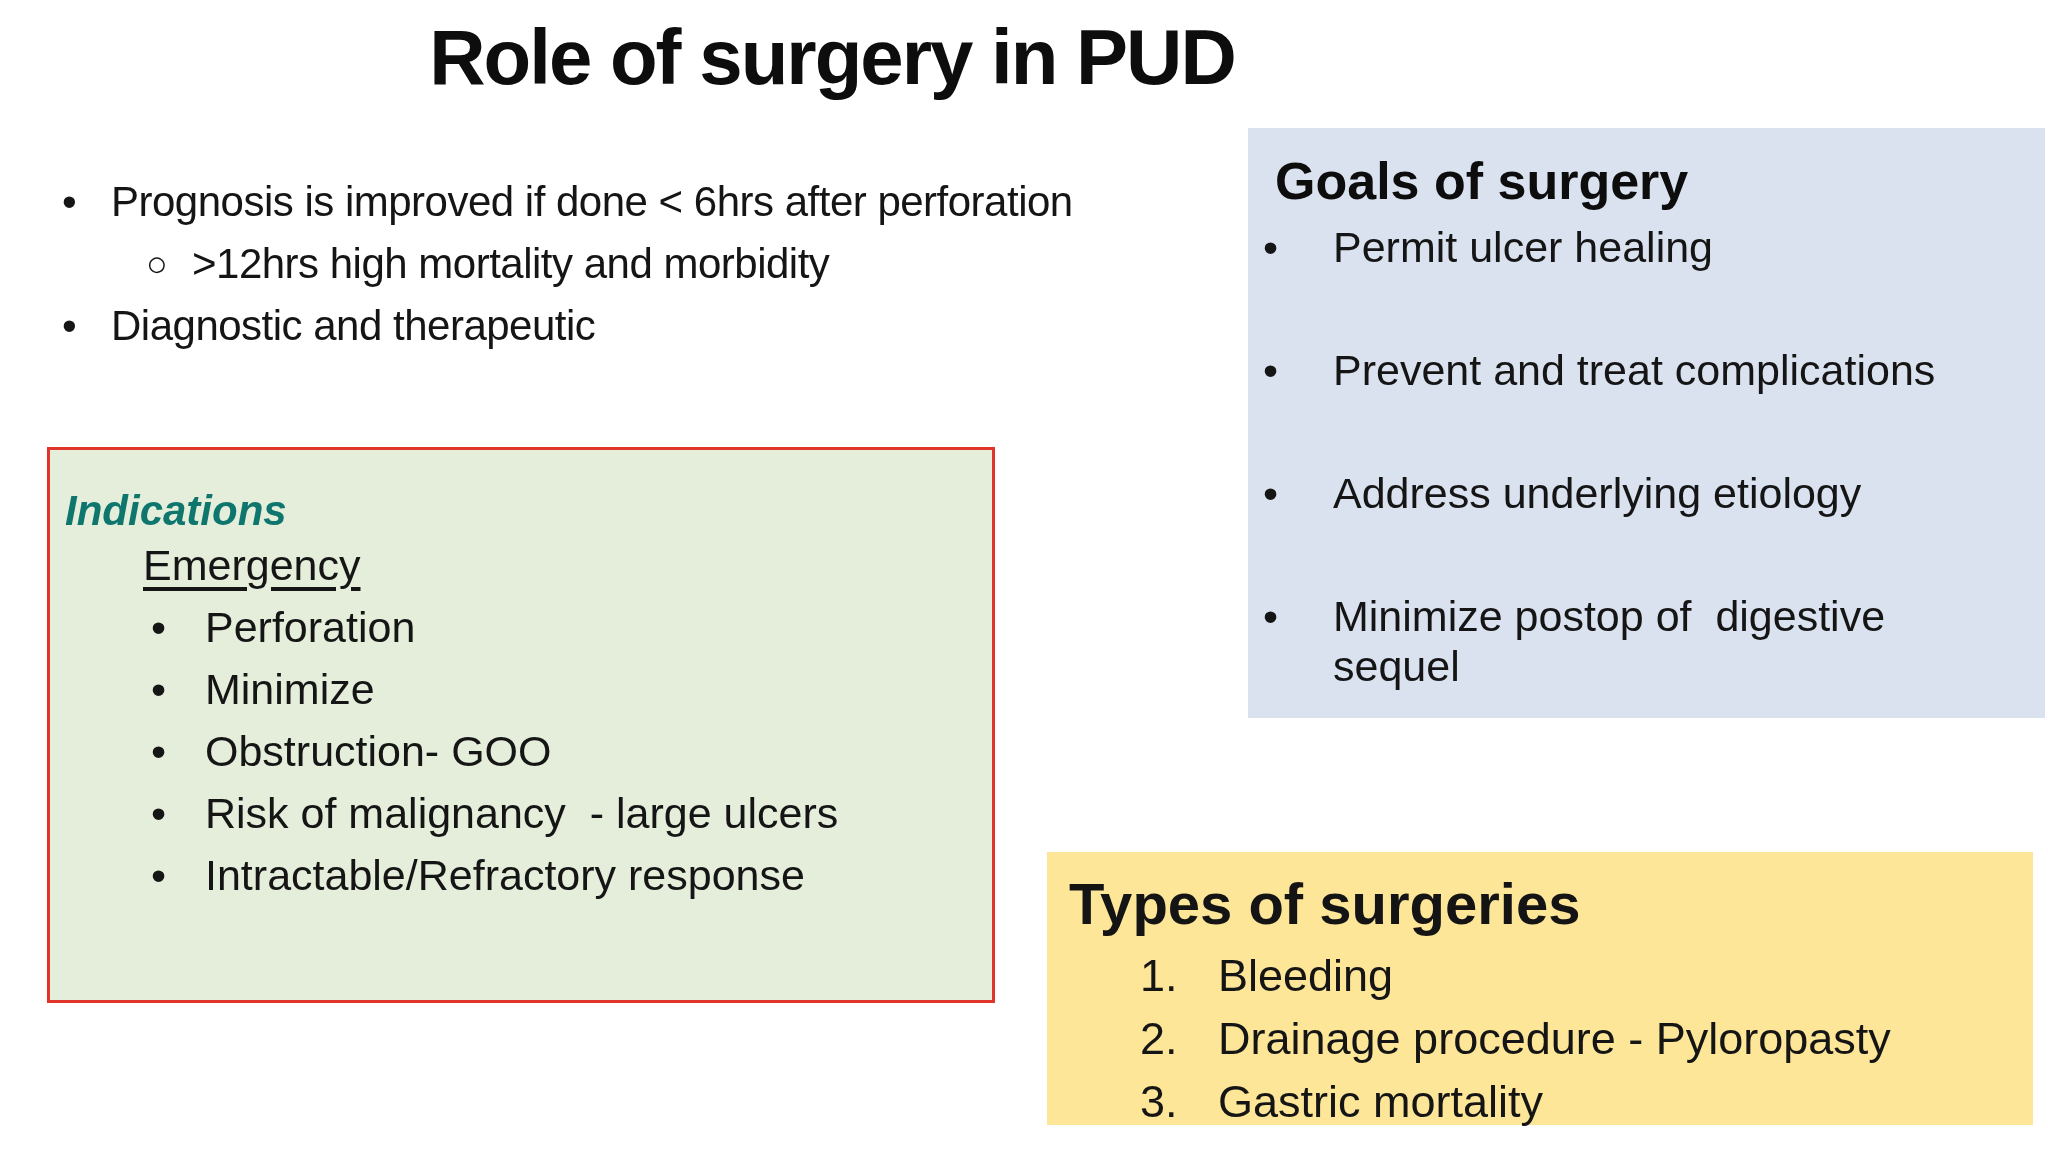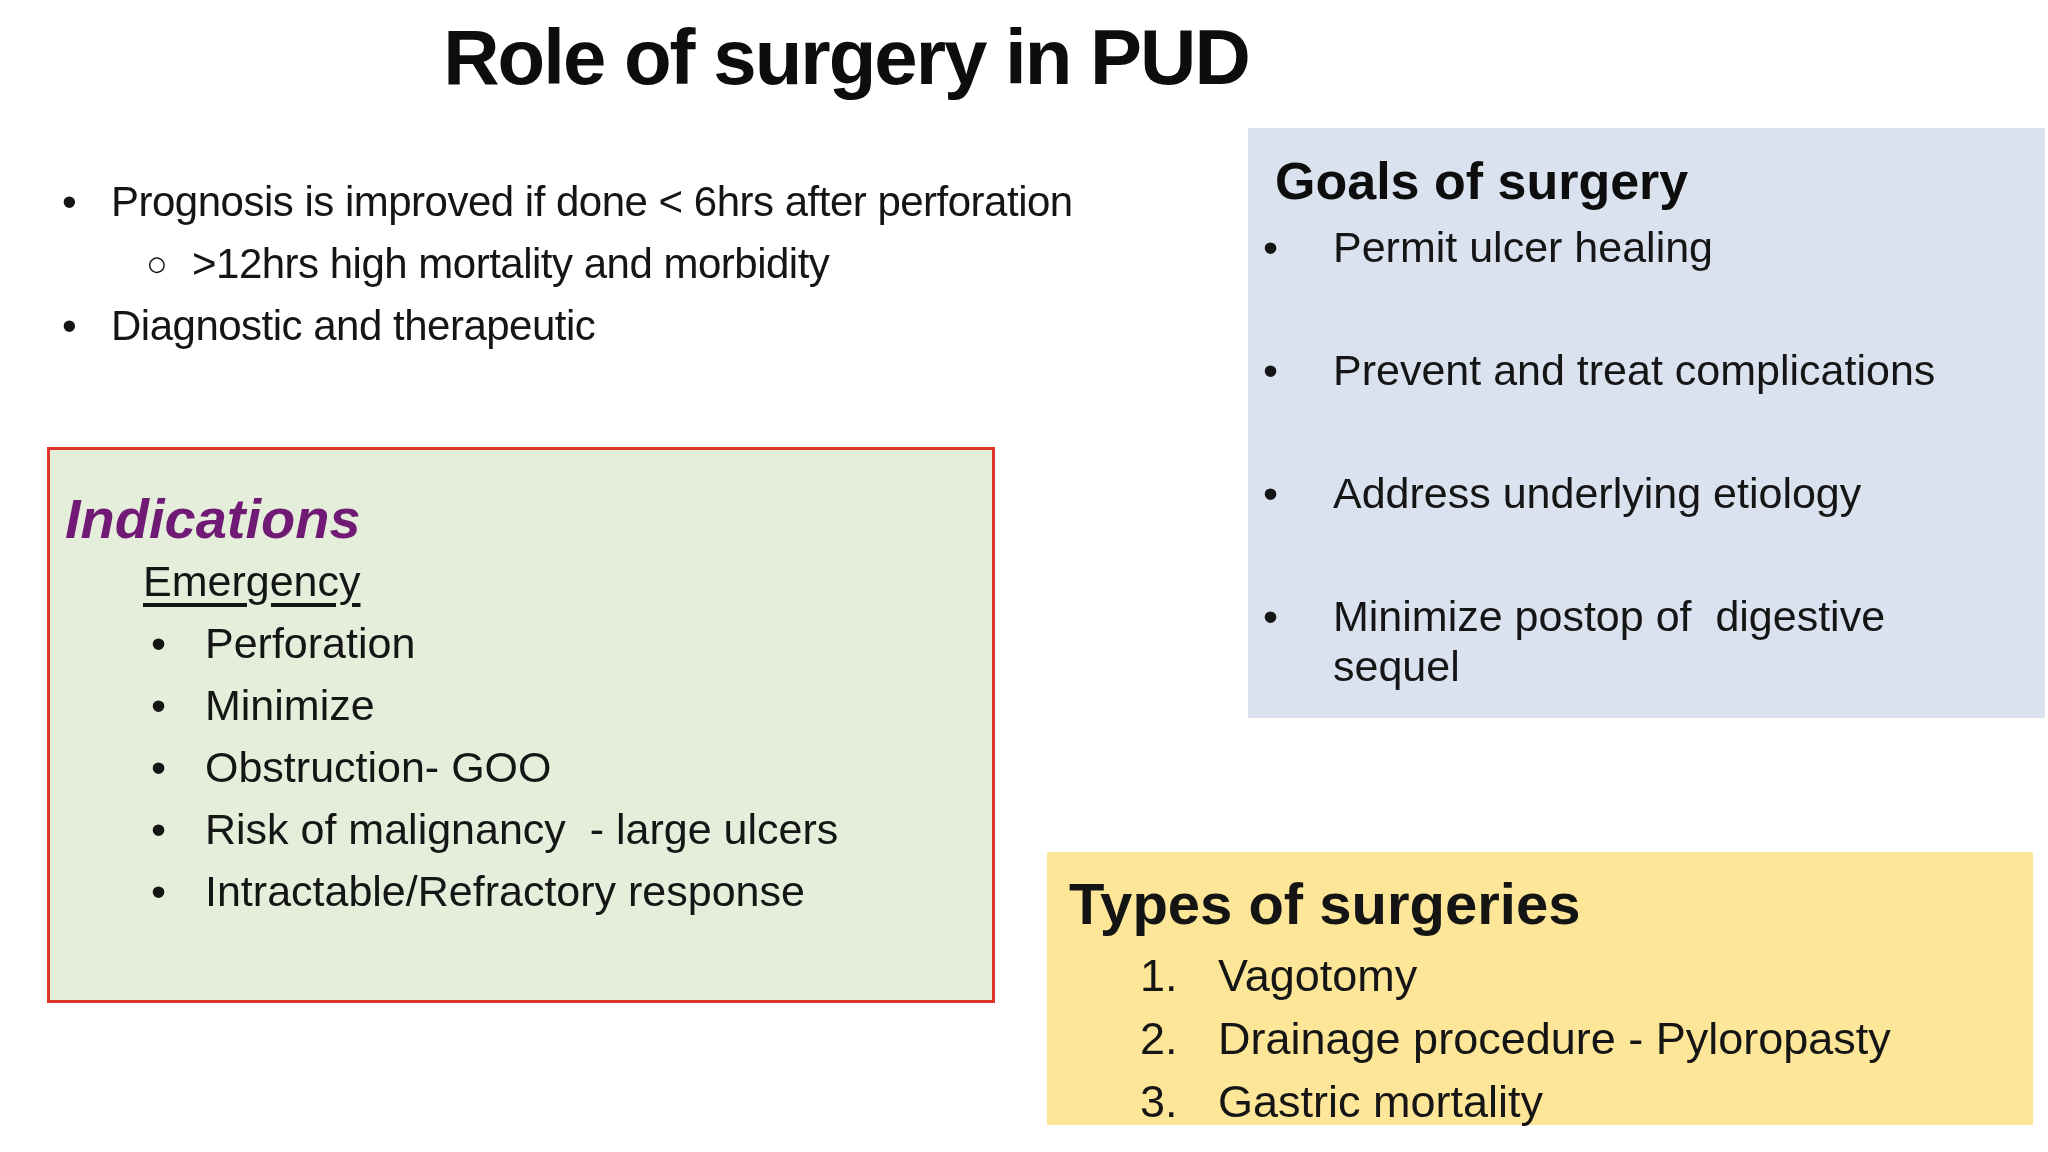--- a/index.html
+++ b/index.html
@@ -1,34 +1,34 @@
 <!DOCTYPE html>
 <html><head>
 <meta charset="utf-8">
 <style>
   html,body{margin:0;padding:0;background:#ffffff;}
   body{width:2048px;height:1152px;position:relative;font-family:"Liberation Sans",sans-serif;color:#151515;}
   .slide{position:absolute;inset:0;background:#ffffff;overflow:hidden;}
 
   
   .slide-title{position:absolute;left:0;top:12px;width:1664px;text-align:center;
-    font-size:78px;font-weight:bold;letter-spacing:-2px;color:#0d0d0d;padding-left:14px;}
+    font-size:78px;font-weight:bold;letter-spacing:-2px;color:#0d0d0d;}
 
   
   .intro{position:absolute;left:62px;top:171px;width:1180px;font-size:42px;letter-spacing:-0.5px;}
   .intro-row{display:flex;align-items:flex-start;line-height:62px;}
   .intro-row .marker{width:49px;flex:0 0 auto;}
   .intro-row[data-level="2"]{padding-left:84px;}
   .intro-row[data-level="2"] .marker{width:46px;font-size:36px;}
   .txt{white-space:pre-wrap;}
 
   
   .indications-box{position:absolute;left:47px;top:447px;width:948px;height:556px;
     box-sizing:border-box;background:#e4eeda;border:3px solid #e0332a;}
-  .indications-title{margin:38px 0 0 15px;font-size:56px;font-weight:bold;font-style:italic;line-height:1.1;color:#701a75;}
+  .indications-title{margin:38px 0 0 15px;font-size:42px;font-weight:bold;font-style:italic;line-height:1.1;color:#0f766e;}
   .ind-sections{margin-top:0;font-size:43px;}
   .ind-heading{margin-left:93px;line-height:62px;text-decoration:underline;text-underline-offset:7px;}
   .g-row{display:flex;margin-left:93px;line-height:62px;}
   .g-row .marker{width:54px;flex:0 0 auto;padding-left:8px;}
 
   
   .goals-box{position:absolute;left:1248px;top:128px;width:797px;height:590px;
     box-sizing:border-box;background:#dae2ef;}
   .goals-title{margin:24px 0 0 27px;font-size:52px;font-weight:bold;line-height:1.15;color:#0d0d0d;}
   .goals-list{margin-top:10px;font-size:43px;}
@@ -136,21 +136,21 @@
         </div>
       </div>
   </div>
 
   <div class="types-box">
     <div class="types-title">Types of surgeries</div>
     <div class="types-list">
 
         <div class="t-row">
           <span class="num">1.</span>
-          <span class="txt">Vagotomy</span>
+          <span class="txt">Bleeding</span>
         </div>
 
         <div class="t-row">
           <span class="num">2.</span>
           <span class="txt">Drainage procedure - Pyloropasty</span>
         </div>
 
         <div class="t-row">
           <span class="num">3.</span>
           <span class="txt">Gastric mortality</span>

